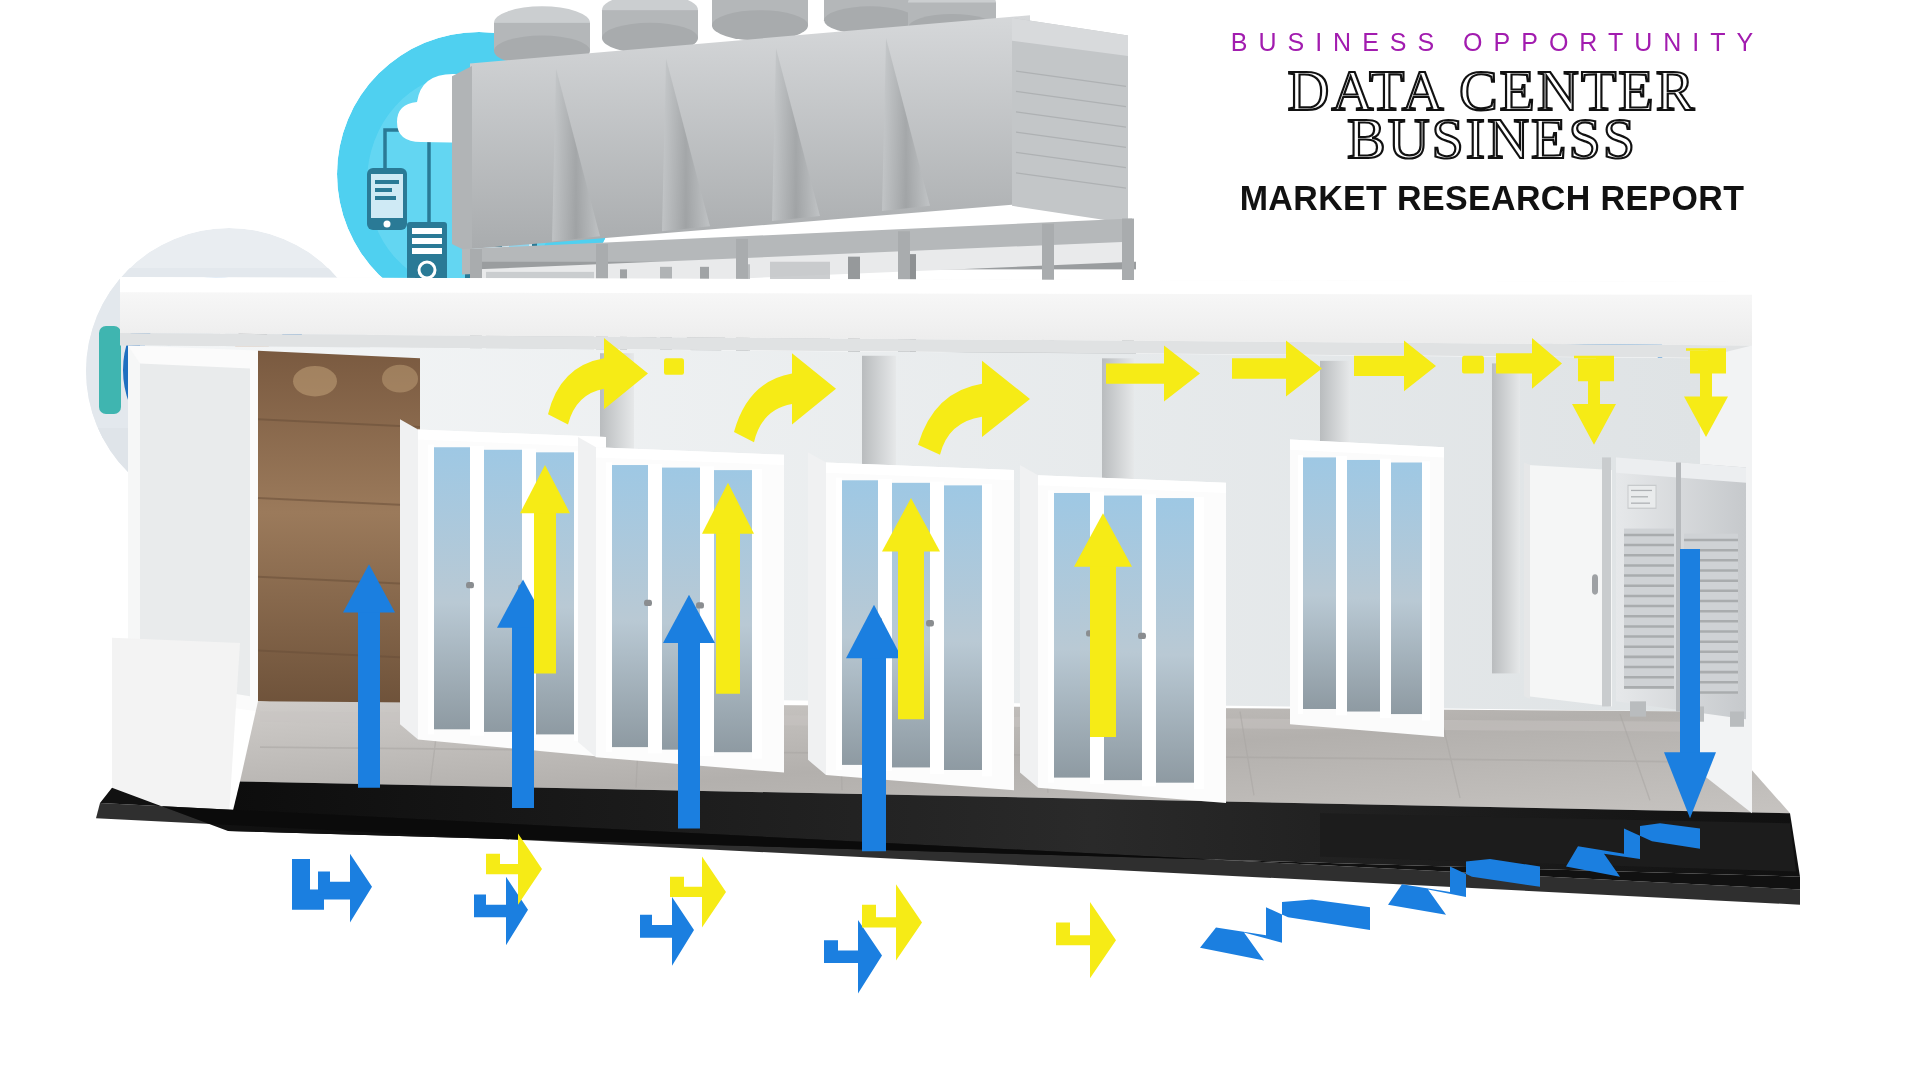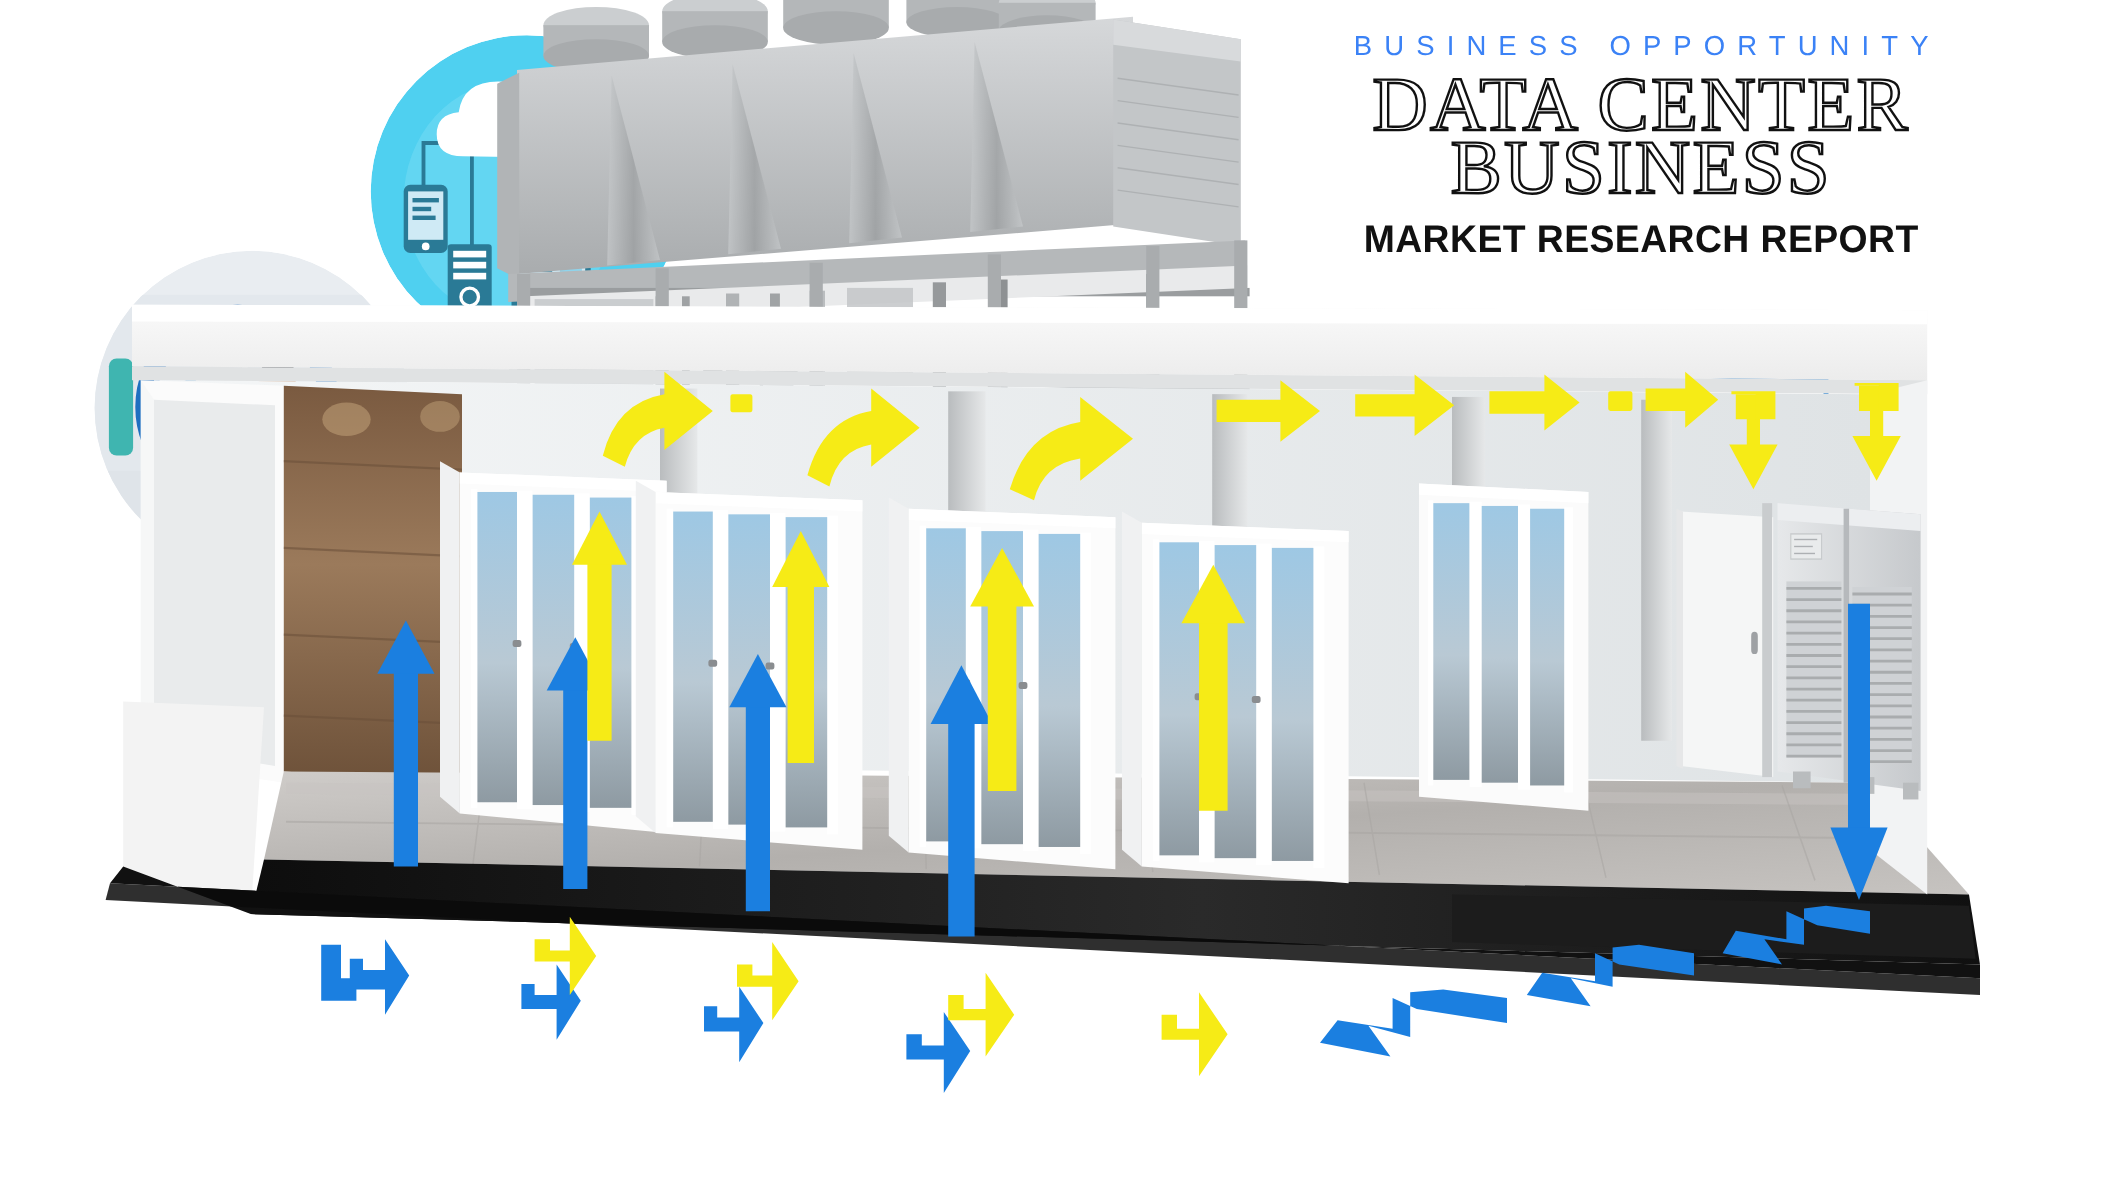--- a/index.html
+++ b/index.html
@@ -6,25 +6,25 @@
   html,body { width:1920px; height:1080px; background:#ffffff; overflow:hidden; }
   body { font-family:"Liberation Sans", sans-serif; position:relative; }
 
   #stage { position:absolute; left:0; top:0; width:1920px; height:1080px; background:#fff; }
 
   
   .title-block { position:absolute; right:128px; top:28px; width:600px; text-align:center; }
   .eyebrow {
     font-family:"Liberation Sans", sans-serif;
     font-size:25px; font-weight:400; letter-spacing:11px;
-    color:#3b82f6; white-space:nowrap; text-indent:11px;
+    color:#a21caf; white-space:nowrap; text-indent:11px;
   }
   .maintitle {
     font-family:"Liberation Serif", serif;
-    font-size:70px; font-weight:400; line-height:0.82;
+    font-size:58px; font-weight:400; line-height:0.82;
     letter-spacing:2px; color:#111; margin-top:10px;
     -webkit-text-stroke:2.2px #111; color:transparent;
     text-shadow:none;
   }
   .maintitle .ln2 { display:block; }
   .subtitle {
     font-family:"Liberation Sans", sans-serif;
     font-size:35px; font-weight:bold; letter-spacing:0.4px;
     color:#111; margin-top:16px; transform:scaleX(0.97); transform-origin:center;
   }

